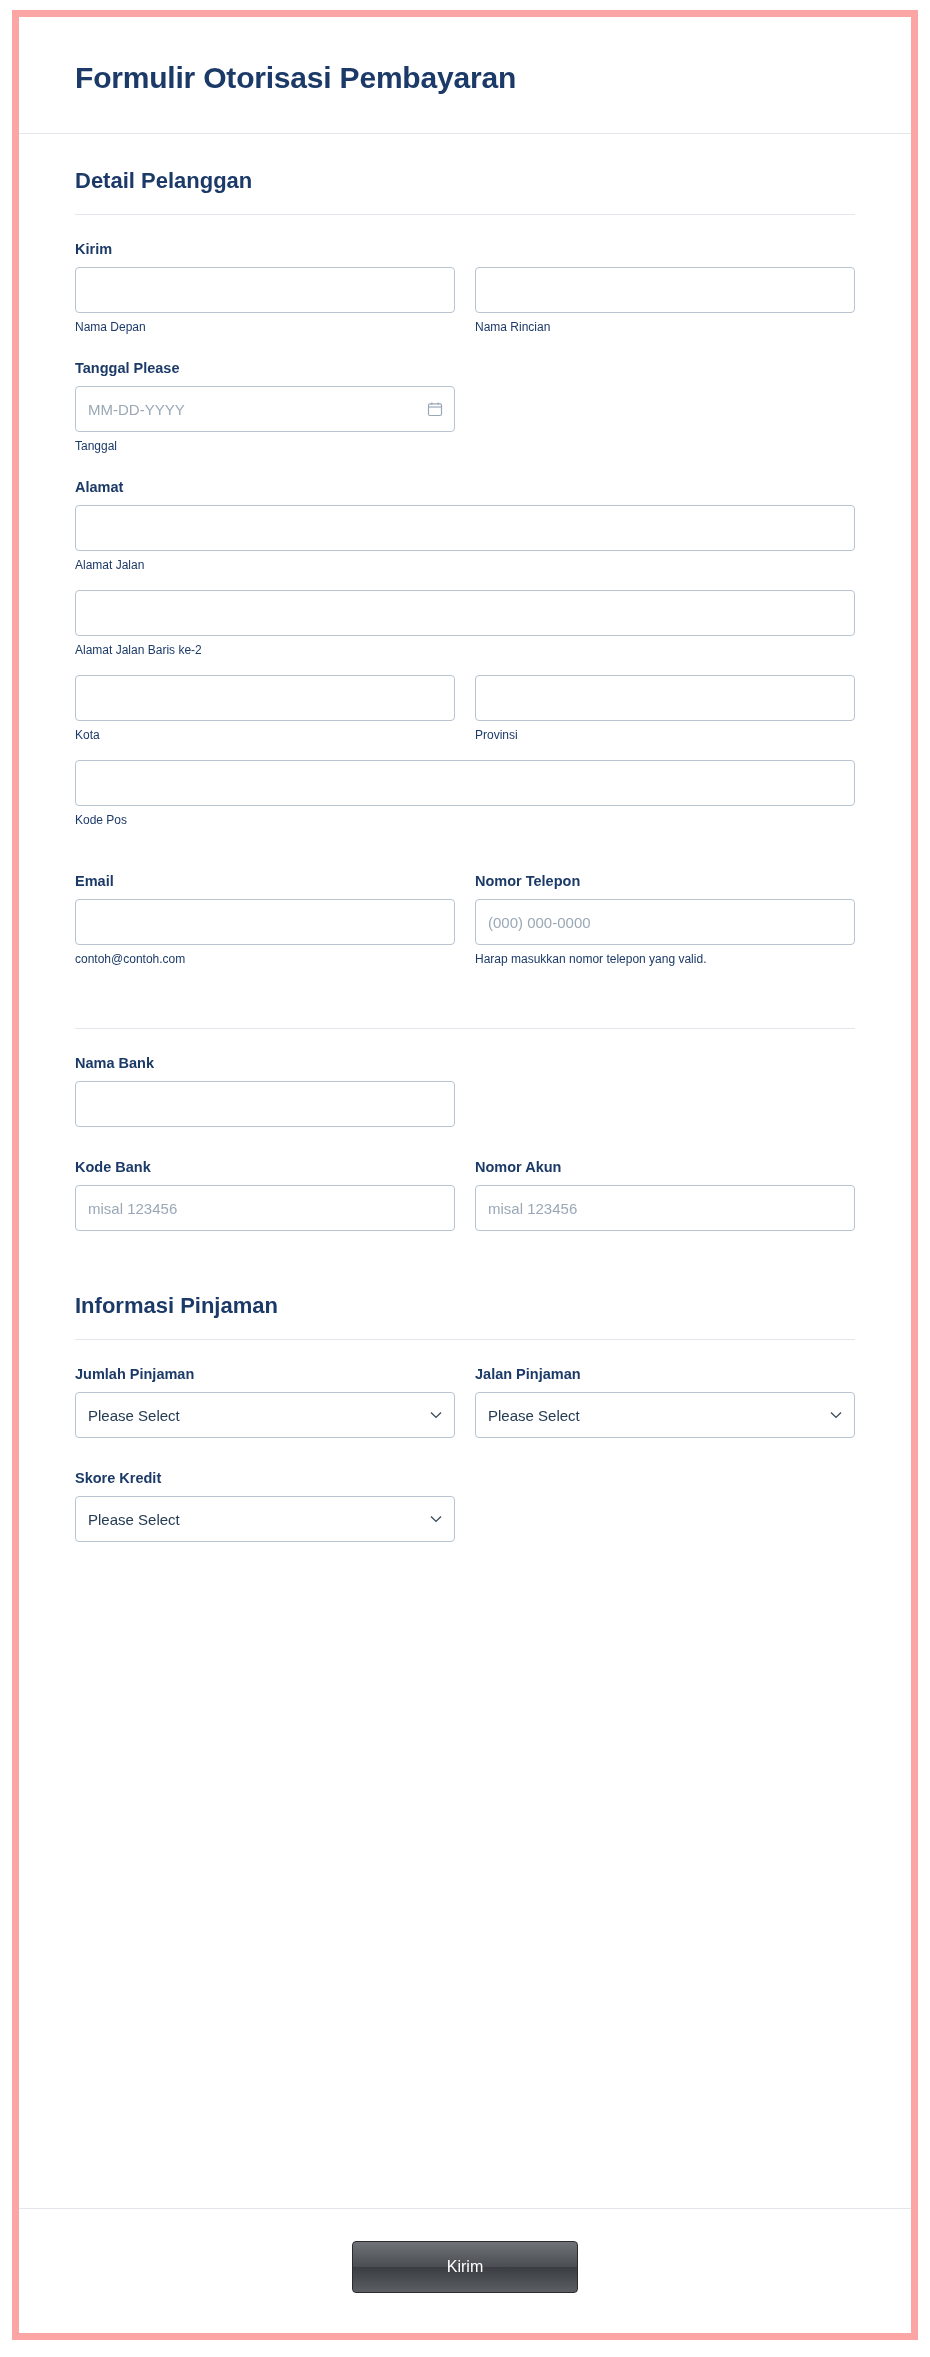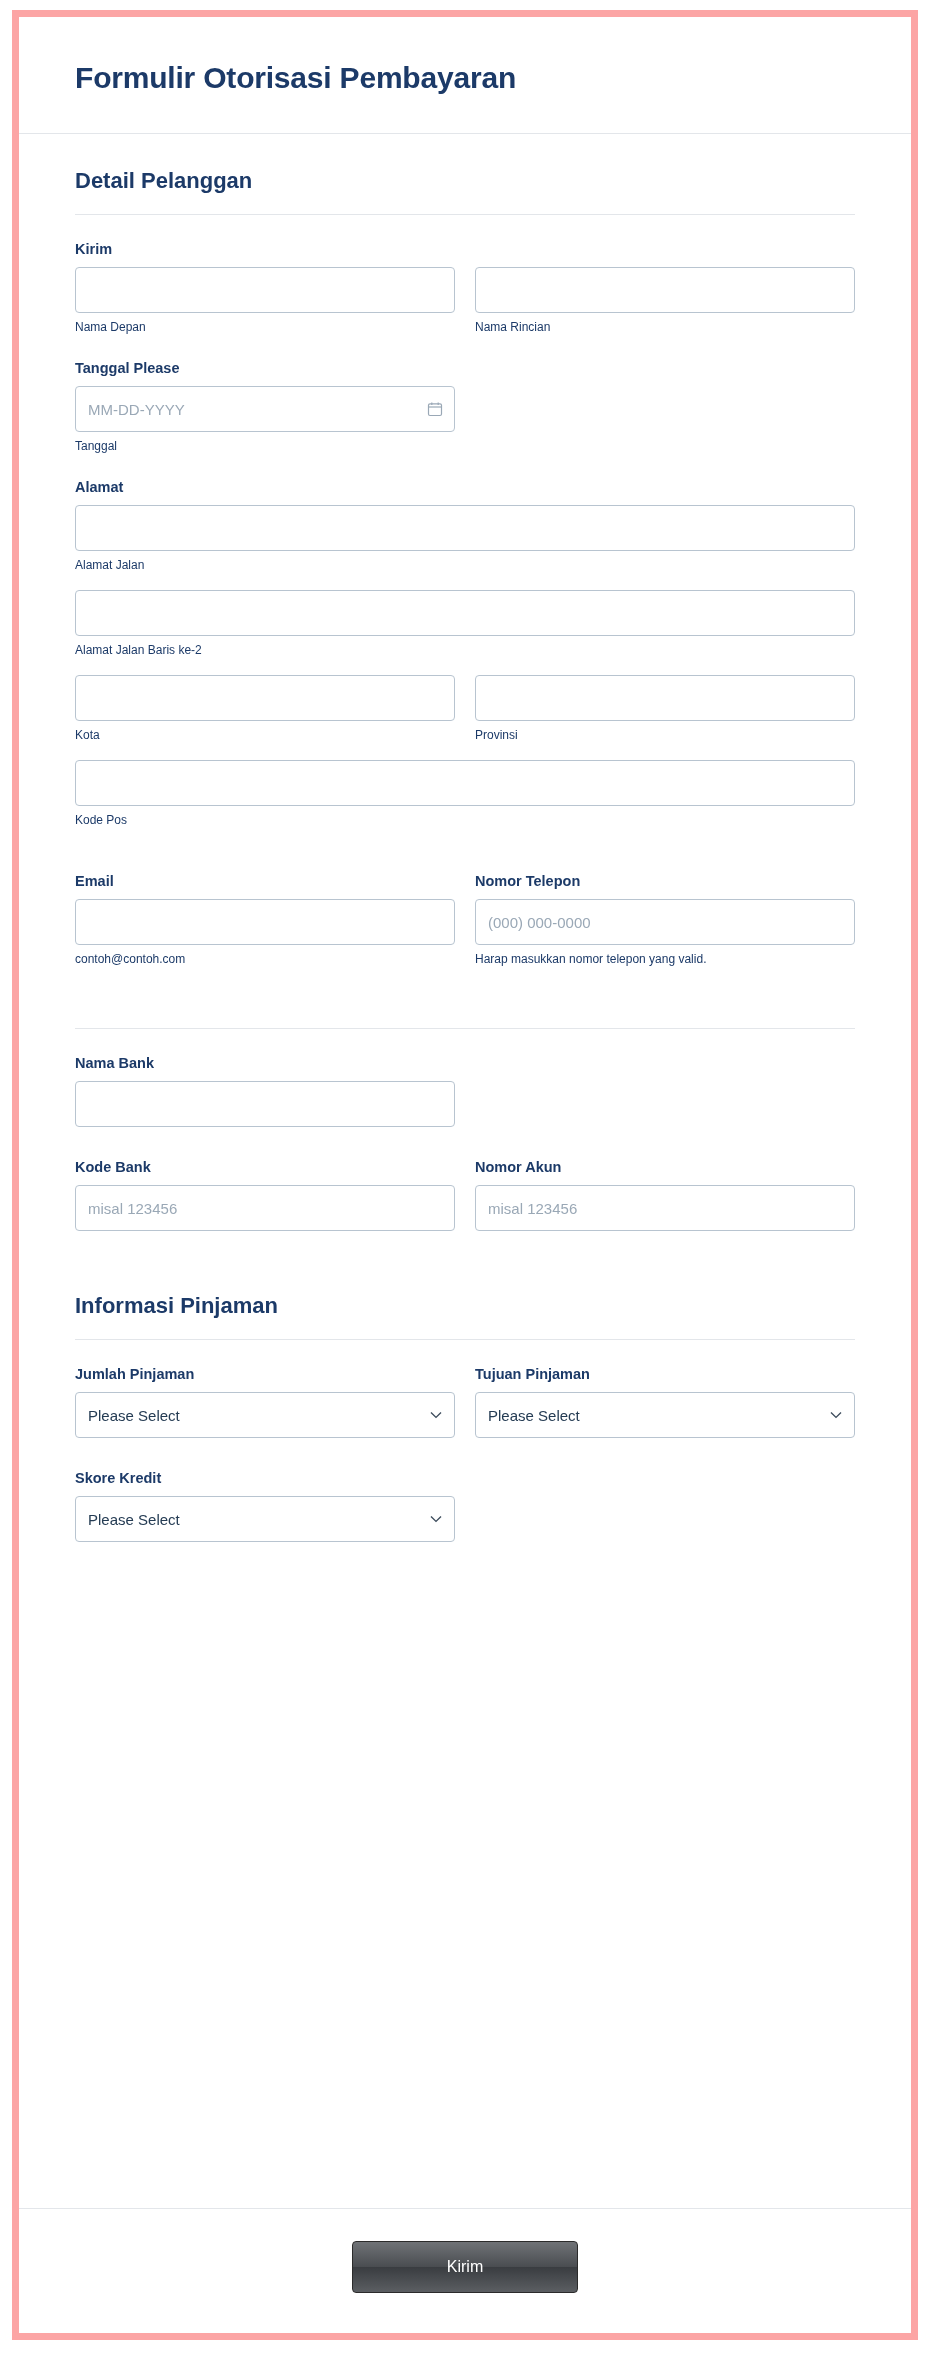--- a/index.html
+++ b/index.html
@@ -291,21 +291,21 @@
                 <option>Please Select</option>
               </select>
               <span class="chev">
                 <svg width="12" height="8" viewBox="0 0 12 8" fill="none" stroke="#3d4c5c" stroke-width="1.4">
                   <polyline points="1,1.6 6,6.4 11,1.6"></polyline>
                 </svg>
               </span>
             </div>
           </div>
           <div class="col col-half">
-            <label class="field-label">Tujuan Pinjaman</label>
+            <label class="field-label">Jalan Pinjaman</label>
             <div class="select-wrap">
               <select class="select-input">
                 <option>Please Select</option>
               </select>
               <span class="chev">
                 <svg width="12" height="8" viewBox="0 0 12 8" fill="none" stroke="#3d4c5c" stroke-width="1.4">
                   <polyline points="1,1.6 6,6.4 11,1.6"></polyline>
                 </svg>
               </span>
             </div>

